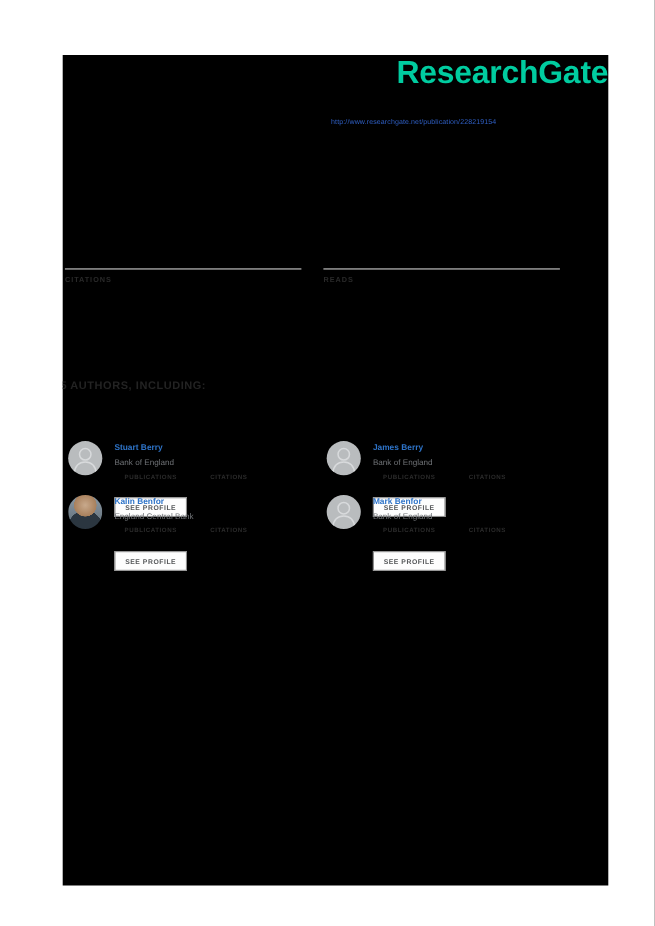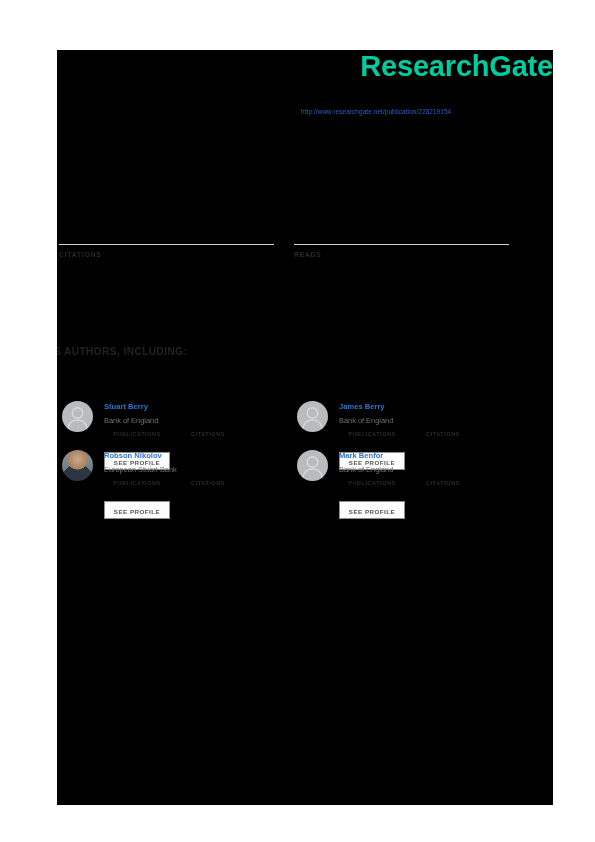--- a/index.html
+++ b/index.html
@@ -292,22 +292,22 @@
         <span class="stat cits">
           <span class="stat-value"></span>
           <span class="stat-label">CITATIONS</span>
         </span>
       </span>
       <button class="see-profile">SEE PROFILE</button>
     </div>
 
     <div class="author-card col-l row-2">
       <span class="avatar photo"></span>
-      <span class="author-name">Robson Nikolov</span>
-      <span class="author-affil">European Stuart Bank</span>
+      <span class="author-name">Kalin Benfor</span>
+      <span class="author-affil">England Central Bank</span>
       <span class="author-stats">
         <span class="stat pubs">
           <span class="stat-value"></span>
           <span class="stat-label">PUBLICATIONS</span>
         </span>
         <span class="stat cits">
           <span class="stat-value"></span>
           <span class="stat-label">CITATIONS</span>
         </span>
       </span>

